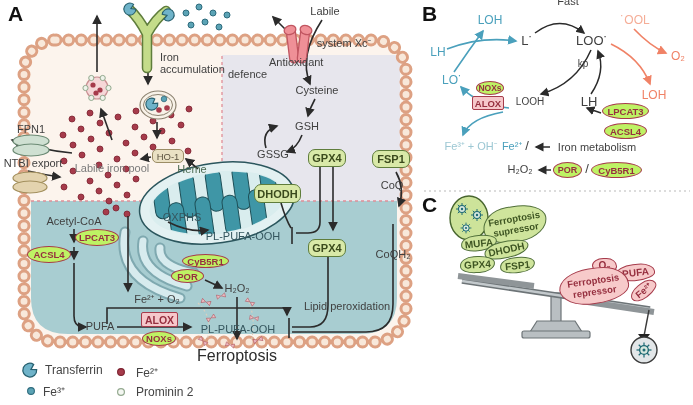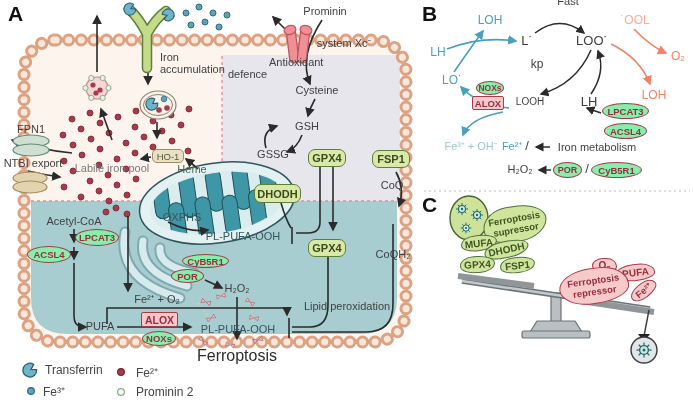--- a/index.html
+++ b/index.html
@@ -17,21 +17,21 @@
   .lbl.big{font-size:16px;color:#2d2d2d;}
   .lbl.teal-dark{color:#35565e;}
   .lbl.heme{color:#4c6b52;}
   .panel-label{position:absolute;font-size:21px;font-weight:bold;color:#111;z-index:4;}
   .gbox,.tanbox,.poval,.prect{position:absolute;display:flex;align-items:center;
        justify-content:center;z-index:3;box-sizing:border-box;}
   .gbox{background:#d9e9a8;border:1.5px solid #5f7d3c;border-radius:7px;color:#3b4a1d;
        font-weight:bold;font-size:11px;}
   .tanbox{background:#eae1c4;border:1.4px solid #9b8d66;border-radius:5px;color:#5c5340;
        font-size:9.5px;}
-  .poval{background:#86efac;border:1.5px solid #a63b4b;border-radius:50%;color:#962f3f;
+  .poval{background:#bef264;border:1.5px solid #a63b4b;border-radius:50%;color:#962f3f;
        font-weight:bold;font-size:9.5px;}
   .prect{background:#f6c8cb;border:1.5px solid #a63b4b;border-radius:2px;color:#962f3f;
        font-weight:bold;font-size:10.5px;}
   .blob{position:absolute;display:flex;flex-direction:column;align-items:center;
        justify-content:center;z-index:3;font-weight:bold;text-align:center;box-sizing:border-box;}
   .blob.green{background:#cfe49c;border:1.5px solid #51703a;color:#3e5522;
        border-radius:45% 55% 50% 50%/60% 50% 62% 45%;}
   .blob.pink{background:#f7caca;border:1.5px solid #a63b4b;color:#962f3f;
        border-radius:50% 46% 55% 50%/55% 60% 45% 55%;}
   .legend-lbl{position:absolute;transform:translate(0,-50%);font-size:12px;color:#444;z-index:3;}
@@ -306,21 +306,21 @@
     <circle cx="31" cy="391" r="3.4" fill="#5ba3b5" stroke="#2e6b7d" stroke-width="1.1"></circle>
     <circle cx="121" cy="372" r="3.4" fill="#a63b4b" stroke="#7c2230" stroke-width="1.1"></circle>
     <circle cx="121" cy="392" r="3.4" fill="#f4f7f2" stroke="#93a98f" stroke-width="1.2"></circle>
   </g>
 </svg>
 
 <div class="panel-label" style="left:8px;top:2px;">A</div>
 <div class="panel-label" style="left:422px;top:2px;">B</div>
 <div class="panel-label" style="left:422px;top:193px;">C</div>
 
-<span class="lbl" style="left:325px;top:12px;">Prominin</span>
+<span class="lbl" style="left:325px;top:12px;">Labile</span>
 <span class="lbl" style="left:344px;top:44px;">system Xc⁻</span>
 <span class="lbl left" style="left:160px;top:58px;">Iron</span>
 <span class="lbl left" style="left:160px;top:70px;">accumulation</span>
 <span class="lbl left" style="left:228px;top:63px;margin-left:41px;">Antioxidant</span>
 <span class="lbl left" style="left:228px;top:75px;">defence</span>
 <span class="lbl" style="left:317px;top:91px;">Cysteine</span>
 <span class="lbl" style="left:307px;top:127px;">GSH</span>
 <span class="lbl" style="left:273px;top:155px;">GSSG</span>
 <span class="lbl heme" style="left:192px;top:170px;">Heme</span>
 <span class="lbl teal-dark" style="left:182px;top:218px;">OXPHS</span>
@@ -352,21 +352,21 @@
 
 <span class="legend-lbl" style="left:45px;top:370px;">Transferrin</span>
 <span class="legend-lbl" style="left:43px;top:391px;">Fe³⁺</span>
 <span class="legend-lbl" style="left:136px;top:372px;">Fe²⁺</span>
 <span class="legend-lbl" style="left:136px;top:392px;">Prominin 2</span>
 
 <span class="lbl blue" style="left:490px;top:20px;font-size:12px;">LOH</span>
 <span class="lbl" style="left:560px;top:2px;margin-left:8px;">Fast</span>
 <span class="lbl" style="left:527px;top:41px;font-size:13px;">L˙</span>
 <span class="lbl" style="left:592px;top:41px;font-size:13px;">LOO˙</span>
-<span class="lbl" style="left:537px;top:64px;font-size:12px;">kp</span>
+<span class="lbl" style="left:583px;top:64px;font-size:10px;">kp</span>
 <span class="lbl lorange" style="left:635px;top:20px;font-size:12px;">˙OOL</span>
 <span class="lbl orange" style="left:678px;top:56px;font-size:12px;">O₂</span>
 <span class="lbl orange" style="left:654px;top:95px;font-size:12px;">LOH</span>
 <span class="lbl blue" style="left:438px;top:52px;font-size:12px;">LH</span>
 <span class="lbl blue" style="left:452px;top:80px;font-size:12px;">LO˙</span>
 <span class="lbl" style="left:530px;top:102px;font-size:10px;">LOOH</span>
 <span class="lbl" style="left:589px;top:102px;font-size:13px;">LH</span>
 <span class="lbl lblue" style="left:459px;top:147px;">Fe³⁺ + OH⁻</span>
 <span class="lbl blue" style="left:512px;top:147px;">Fe²⁺</span>
 <span class="lbl" style="left:527px;top:146px;font-size:13px;">/</span>

